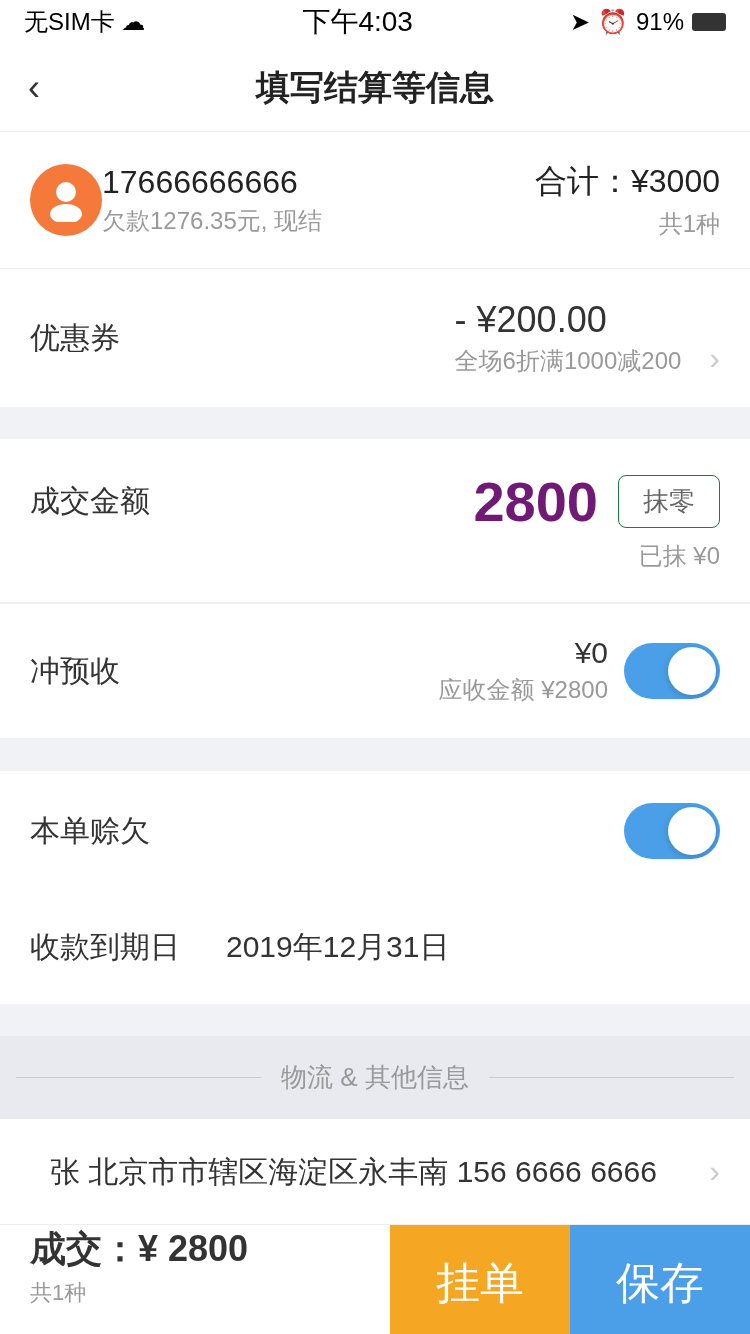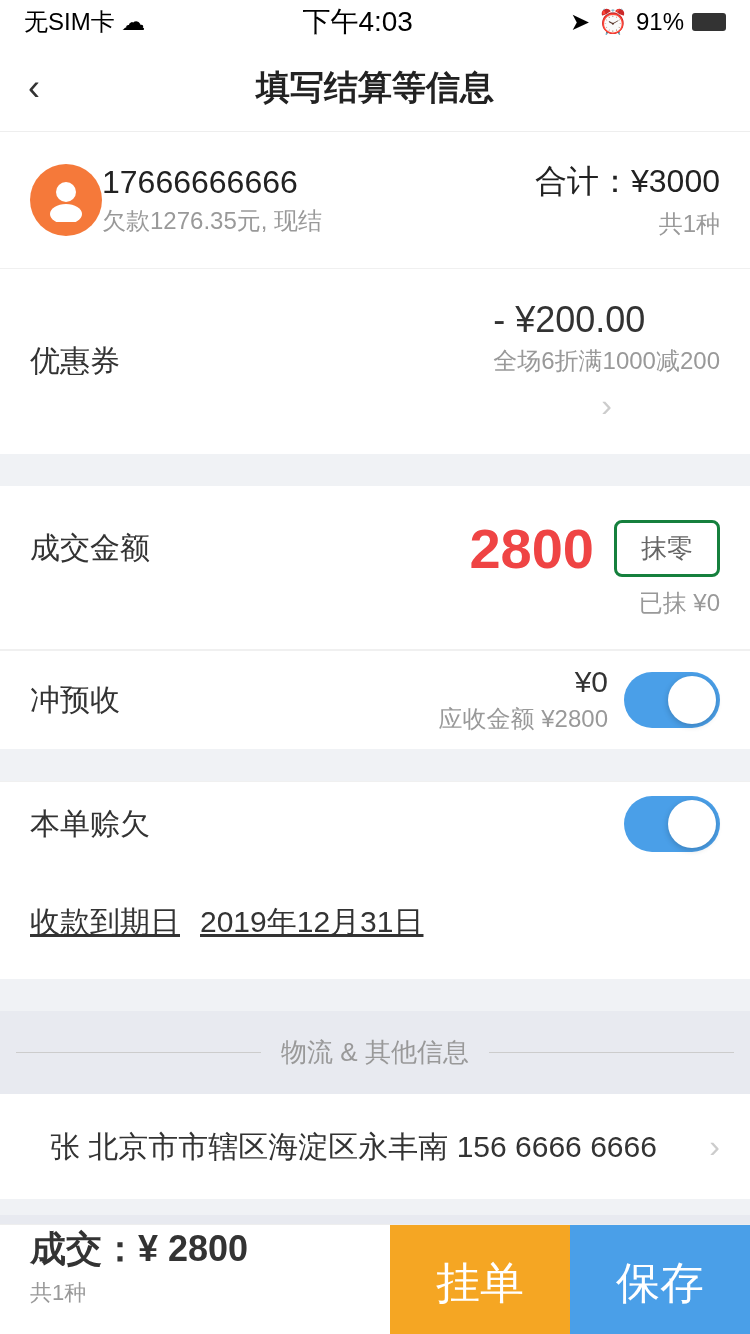--- a/index.html
+++ b/index.html
@@ -92,21 +92,21 @@
     
     .row {
       display: flex;
       align-items: center;
       justify-content: space-between;
       padding: 30px 30px;
       background: #fff;
       border-top: 1px solid #f0f0f0;
     }
     .row-label { font-size: 30px; color: #333; }
-    .row-right { display: flex; align-items: center; gap: 10px; flex-direction: column; }
+    .row-right { display: flex; align-items: flex-end; gap: 28px; }
     .coupon-amount { font-size: 36px; color: #333; font-weight: 500; }
     .coupon-detail { font-size: 24px; color: #999; margin-top: 4px; text-align: right; }
     .chevron {
       color: #ccc;
       font-size: 32px;
     }
 
     
     .separator {
       height: 16px;
@@ -119,38 +119,38 @@
       padding: 30px 30px;
       border-bottom: 1px solid #f0f0f0;
     }
     .amount-row {
       display: flex;
       align-items: center;
       justify-content: space-between;
     }
     .amount-label { font-size: 30px; color: #333; }
     .amount-right { display: flex; align-items: center; gap: 20px; }
-    .amount-value { font-size: 56px; font-weight: 600; color: #ef4444; }
+    .amount-value { font-size: 56px; font-weight: 600; color: #701a75; }
     .round-btn {
-      border: 3px solid #15803d;
+      border: 1px solid #15803d;
       border-radius: 8px;
       padding: 8px 24px;
       font-size: 26px;
       color: #666;
       background: #fff;
       cursor: pointer;
     }
     .amount-sub { font-size: 24px; color: #999; text-align: right; margin-top: 6px; }
 
     
     .toggle-row {
       display: flex;
       align-items: center;
       justify-content: space-between;
-      padding: 14px 30px;
+      padding: 32px 30px;
       background: #fff;
       border-top: 1px solid #f0f0f0;
     }
     .toggle-label { font-size: 30px; color: #333; }
     .toggle-right { display: flex; align-items: center; gap: 16px; }
     .toggle-info { text-align: right; }
     .toggle-value { font-size: 30px; color: #333; }
     .toggle-sub { font-size: 24px; color: #999; margin-top: 4px; }
 
     
@@ -176,22 +176,21 @@
     }
 
     
     .duedate-row {
       display: flex;
       align-items: center;
       padding: 36px 30px;
       background: #fff;
       font-size: 30px;
       color: #333;
-      gap: 20px;
-      text-decoration: underline;
+      gap: 46px;
     }
 
     
     .section-header {
       background: #e8eaf0;
       padding: 24px 16px;
       display: flex;
       align-items: center;
       justify-content: space-between;
       gap: 20px;

